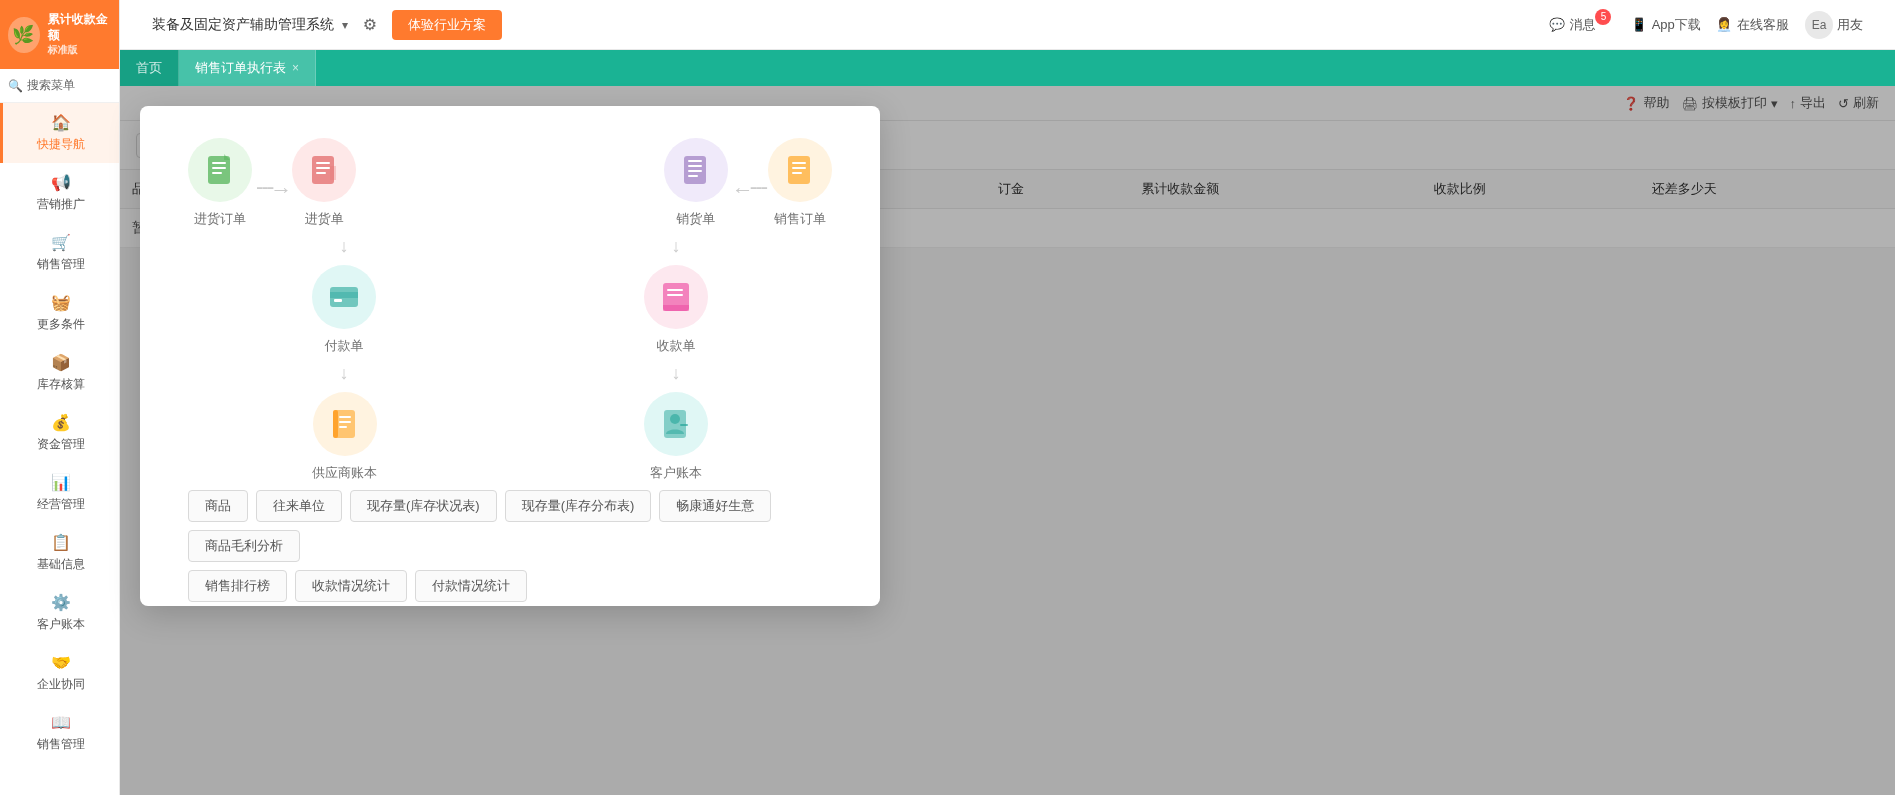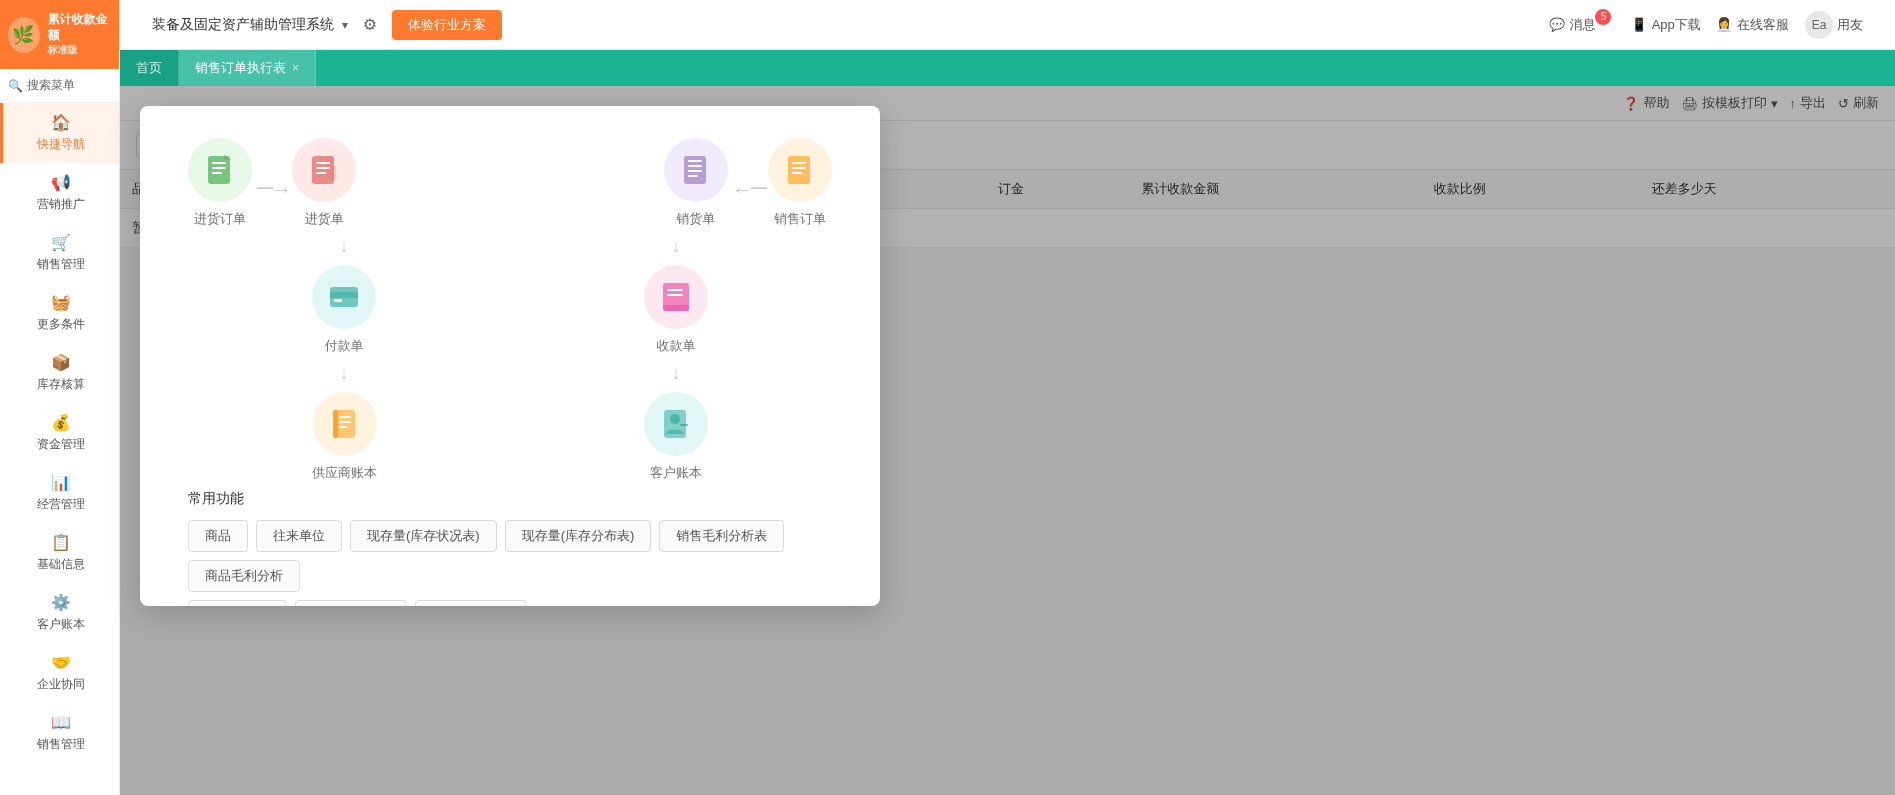--- a/index.html
+++ b/index.html
@@ -463,27 +463,26 @@
               </svg>
           </div>
           <span class="flow-label">客户账本</span>
         </div>
         <div style="width:60px;"></div>
         <div style="width:64px;"></div>
       </div>
     </div>
 
     <div class="common-func">
-      <div class="common-func-title">常用功能</div>
       <div class="func-buttons" id="func-buttons-row1">
           <button class="func-btn">商品</button>
           <button class="func-btn">往来单位</button>
           <button class="func-btn">现存量(库存状况表)</button>
           <button class="func-btn">现存量(库存分布表)</button>
-          <button class="func-btn">销售毛利分析表</button>
+          <button class="func-btn">畅康通好生意</button>
           <button class="func-btn">商品毛利分析</button>
         </div>
       <div class="func-buttons" id="func-buttons-row2" style="margin-top:8px;">
           <button class="func-btn">销售排行榜</button>
           <button class="func-btn">收款情况统计</button>
           <button class="func-btn">付款情况统计</button>
         </div>
     </div>
 
   </div>

